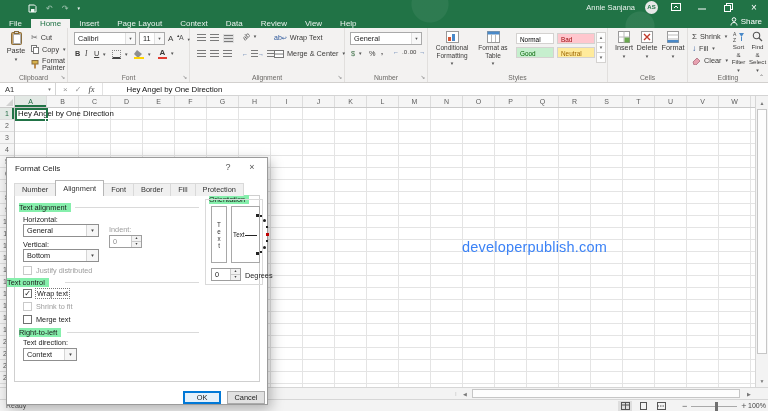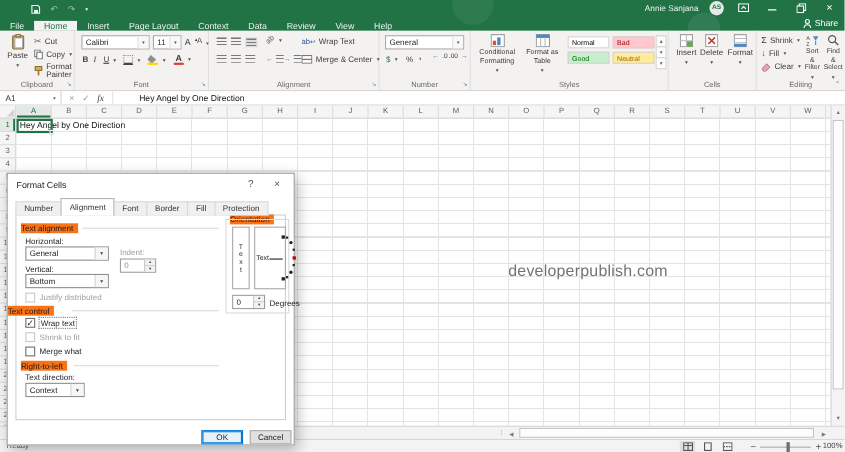--- a/index.html
+++ b/index.html
@@ -65,21 +65,21 @@
 .colh.sel{background:#e3e9e5;color:#1f6b43;box-shadow:inset 0 -2px 0 #217346}
 .rowheads{position:absolute;left:0;top:108px;width:15px;height:279px;background:#f5f5f5;border-right:1px solid #c9c9c9;overflow:hidden}
 .rowh{height:12px;text-align:center;font-size:7px;line-height:12px;color:#5c5c5c;border-bottom:1px solid #dcdcdc}
 .rowh.sel{background:#e3e9e5;color:#1f6b43;box-shadow:inset -2px 0 0 #217346}
 .cells{position:absolute;left:15px;top:108px;width:740px;height:279px;background:#fff;
   background-image:repeating-linear-gradient(to right,transparent 0 31px,#e4e4e4 31px 32px),
                    repeating-linear-gradient(to bottom,transparent 0 11px,#e4e4e4 11px 12px)}
 .sel-cell{position:absolute;left:15px;top:108px;width:33px;height:13px;border:2px solid #217346;background:transparent}
 .fill-handle{position:absolute;left:45px;top:118px;width:4px;height:4px;background:#217346;border:1px solid #fff}
 .a1text{position:absolute;left:18px;top:109px;font-size:7.8px;color:#111;white-space:nowrap}
-.watermark{position:absolute;left:462px;top:239px;font-size:14.5px;color:#737373;letter-spacing:.2px}
+.watermark{position:absolute;left:462px;top:239px;font-size:14.5px;color:#3b82f6;letter-spacing:.2px}
 
 
 .vscroll{position:absolute;left:755px;top:96px;width:13px;height:291px;background:#f3f3f3;border-left:1px solid #d6d6d6}
 .vscroll .sb-arr{position:absolute;left:0;width:12px;height:11px;display:flex;align-items:center;justify-content:center;font-size:5px;color:#787878}
 .vthumb{position:absolute;left:1px;top:13px;width:10px;height:245px;background:#fdfdfd;border:1px solid #c6c6c6}
 .hscrollrow{position:absolute;left:0;top:387px;width:768px;height:12px;background:#f3f3f3;border-top:1px solid #d6d6d6}
 .hsplit{position:absolute;left:455px;top:2px;width:4px;height:8px;color:#999;font-size:6px;line-height:8px}
 .hs-arr{position:absolute;top:1px;width:10px;height:10px;display:flex;align-items:center;justify-content:center;font-size:5px;color:#787878}
 .hthumb{position:absolute;left:472px;top:1px;width:268px;height:9px;background:#fdfdfd;border:1px solid #c6c6c6}
 
@@ -98,21 +98,21 @@
 .dialog{position:absolute;left:6px;top:157px;width:262px;height:248px;background:#fff;border:1px solid #9b9b9b;
   box-shadow:3px 4px 12px rgba(0,0,0,.28);font-size:7.5px;color:#1a1a1a;z-index:10}
 .dtitle{position:absolute;left:8px;top:6px;font-size:8px;color:#222}
 .dhelp{position:absolute;right:32px;top:4px;width:14px;text-align:center;color:#555;font-size:9px}
 .dclose{position:absolute;right:8px;top:4px;width:14px;text-align:center;color:#555;font-size:9px}
 .dtabs{position:absolute;left:7px;top:22px;height:16px;display:flex;align-items:flex-end;z-index:3}
 .dtab{height:13px;line-height:12px;padding:0 7px;font-size:7.4px;background:#f0f0f0;border:1px solid #d9d9d9;border-bottom:none;margin-right:-1px;color:#333}
 .dtab.active{height:16px;line-height:15px;background:#fff;border-color:#b6b6b6;position:relative;z-index:4}
 .dframe{position:absolute;left:7px;top:37px;right:7px;bottom:22px;border:1px solid #cfcfcf;background:#fff}
 .gline{position:absolute;height:1px;background:#dadada}
-.glabel{position:absolute;background:#f97316;padding-right:4px;font-size:7.4px;color:#1a1a1a}
+.glabel{position:absolute;background:#86efac;padding-right:4px;font-size:7.4px;color:#1a1a1a}
 .dlabel{position:absolute;font-size:7.3px;color:#222}
 .dlabel.dis{color:#9d9d9d}
 .dcombo{position:absolute;background:#fff;border:1px solid #8f8f8f;display:flex;align-items:stretch}
 .dcombo .val{flex:1;padding:1px 0 0 3px;font-size:7.3px;white-space:nowrap;overflow:hidden}
 .dcombo .arr{width:12px;border-left:1px solid #d5d5d5;background:#f6f6f6;display:flex;align-items:center;justify-content:center;font-size:4.5px;color:#444}
 .dspin{position:absolute;background:#fff;border:1px solid #9e9e9e;display:flex;align-items:stretch}
 .dspin .val{flex:1;padding:1px 0 0 3px;font-size:7.3px;color:#8f8f8f}
 .dspin .sbtns{width:10px;display:flex;flex-direction:column}
 .dspin .sbtns span{flex:1;background:#f2f2f2;border-left:1px solid #c9c9c9;font-size:3.5px;line-height:4px;text-align:center;color:#444}
 .dspin .sbtns span:first-child{border-bottom:1px solid #c9c9c9}
@@ -651,21 +651,21 @@
     <div class="chk" style="left:16px;top:131px">
       <span class="box">✓</span>
       <span class="focus">Wrap text</span>
     </div>
     <div class="chk dis" style="left:16px;top:144px">
       <span class="box"></span>
       <span>Shrink to fit</span>
     </div>
     <div class="chk" style="left:16px;top:157px">
       <span class="box"></span>
-      <span>Merge what</span>
+      <span>Merge text</span>
     </div>
 
     <span class="glabel" style="left:12px;top:170px">Right-to-left</span>
     <div class="gline" style="left:60px;top:174px;width:132px"></div>
     <span class="dlabel" style="left:16px;top:180px">Text direction:</span>
     <div class="dcombo" style="left:16px;top:190px;width:54px;height:13px">
       <span class="val">Context</span>
       <span class="arr">▼</span>
     </div>
 

